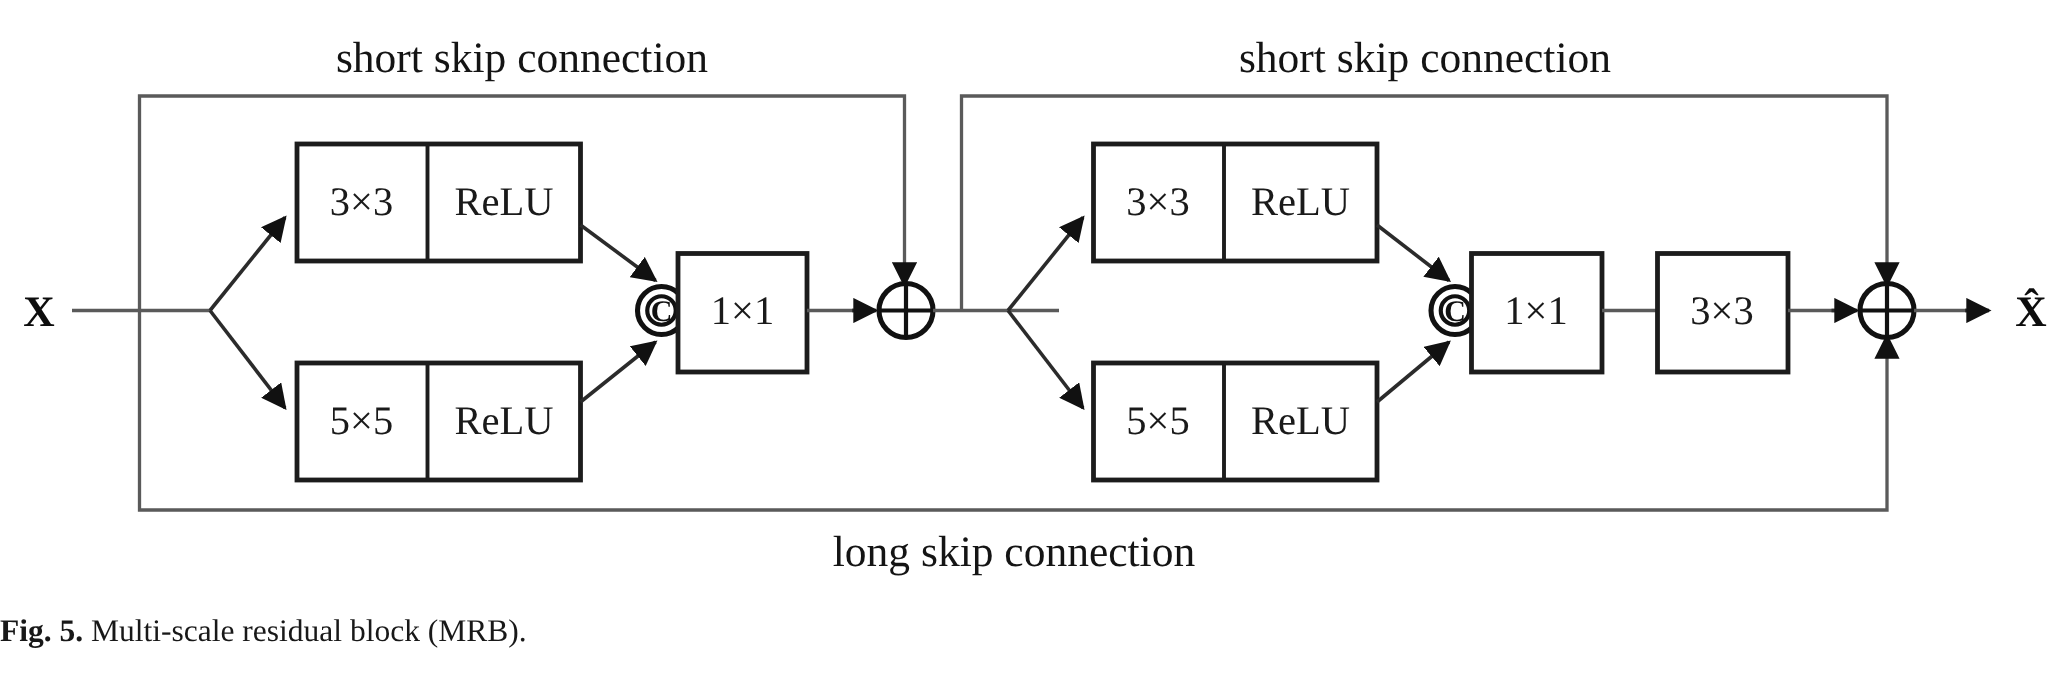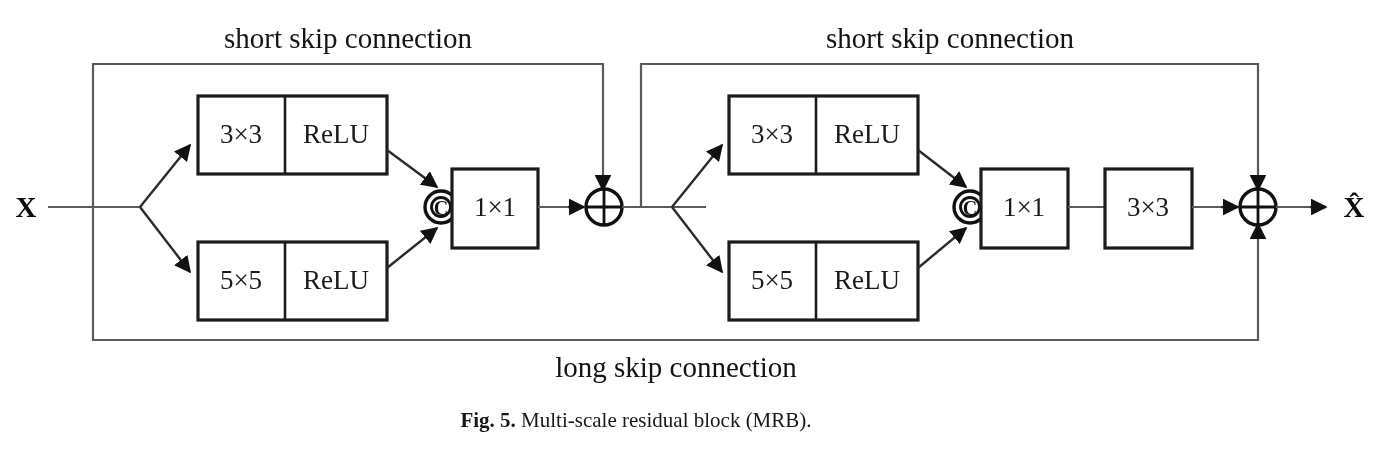--- a/index.html
+++ b/index.html
@@ -86,21 +86,21 @@
     font-weight: bold;
     fill: #111111;
     text-anchor: middle;
     dominant-baseline: central;
   }
   .caption-row {
     position: absolute;
     left: 0;
     top: 408px;
     width: 1272px;
-    text-align: center;
+    text-align: left;
     font-family: "Liberation Serif", serif;
     font-size: 21px;
     color: #181818;
   }
   .caption-row .cap-bold {
     font-weight: bold;
   }
   .caption-row .cap-text {
     font-weight: normal;
   }

